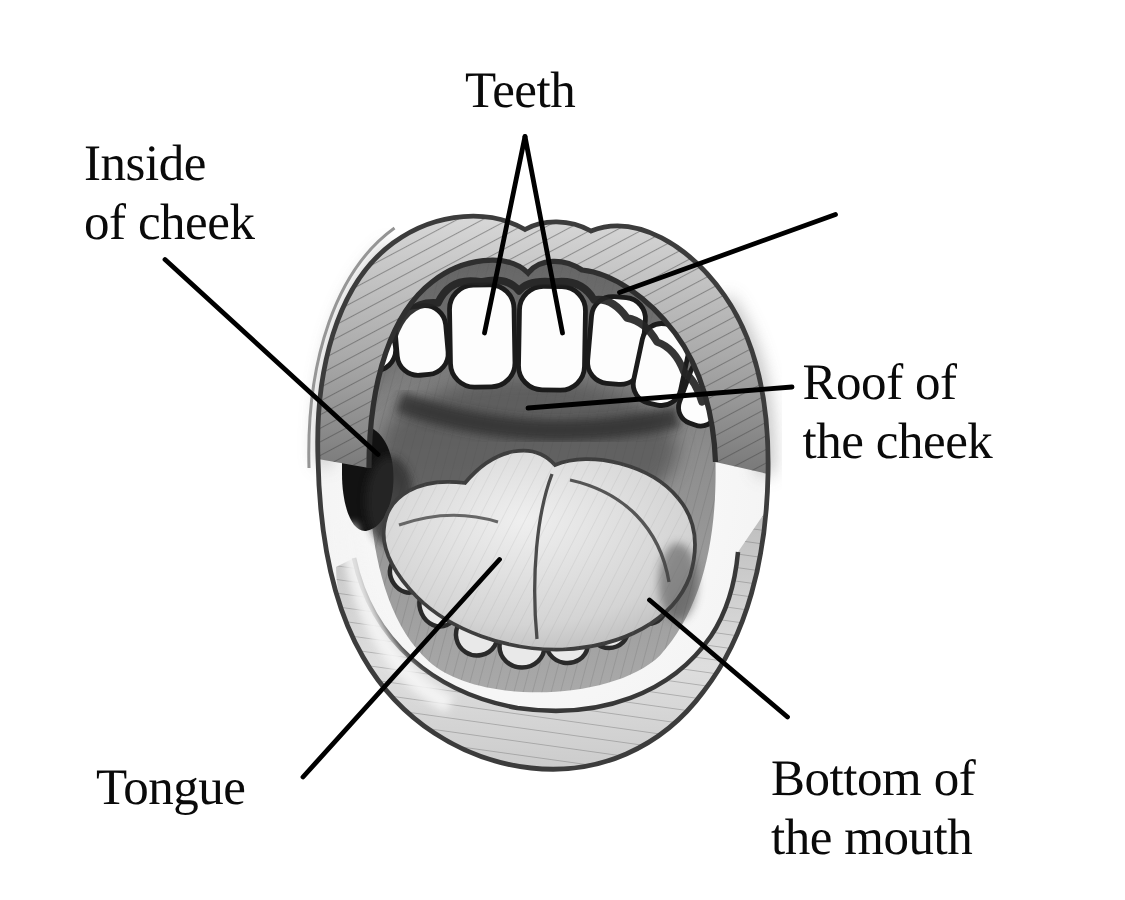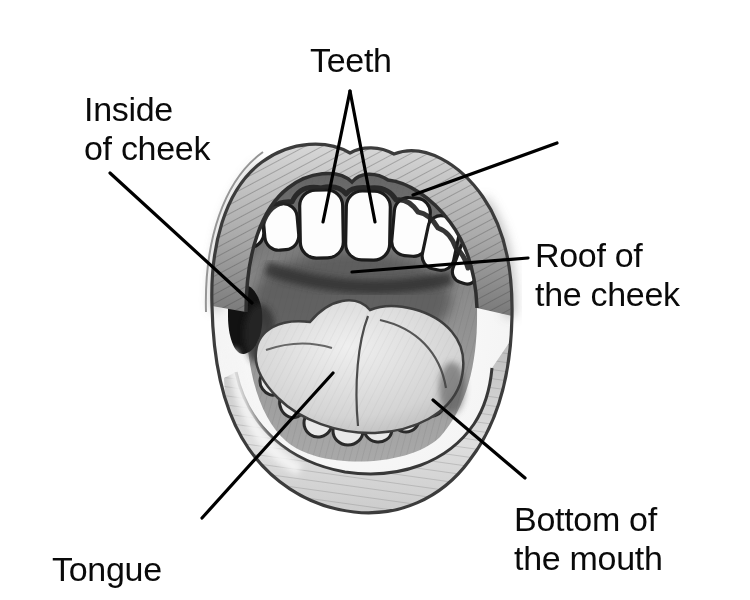--- a/index.html
+++ b/index.html
@@ -1,25 +1,25 @@
 <!DOCTYPE html>
 <html><head>
 <meta charset="utf-8">
 <style>
   html,body{margin:0;padding:0;background:#ffffff;}
   .stage{position:relative;width:750px;height:600px;background:#ffffff;overflow:hidden;
-         font-family:Liberation Sans, sans-serif;}
+         font-family:Liberation Serif, serif;}
   .stage svg{position:absolute;left:0;top:0;}
   .lbl{position:absolute;font-size:34px;line-height:39px;letter-spacing:-0.3px;
        color:#0a0a0a;white-space:pre-line;}
   #lbl-teeth{left:310px;top:41px;}
-  #lbl-cheek{left:56px;top:90px;margin-left:28px;}
+  #lbl-cheek{left:56px;top:90px;}
   #lbl-gums{left:566px;top:121px;}
   #lbl-roof{left:535px;top:236px;width:180px;}
-  #lbl-tongue{left:52px;top:506px;margin-top:44px;}
+  #lbl-tongue{left:64px;top:506px;}
   #lbl-bottom{left:514px;top:500px;width:185px;}
 </style>
 </head>
 <body>
 
 <div class="stage">
 
   <svg width="750" height="600" viewBox="0 0 750 600">
     <defs>
       <radialGradient id="skinG" cx="50%" cy="45%" r="65%">

